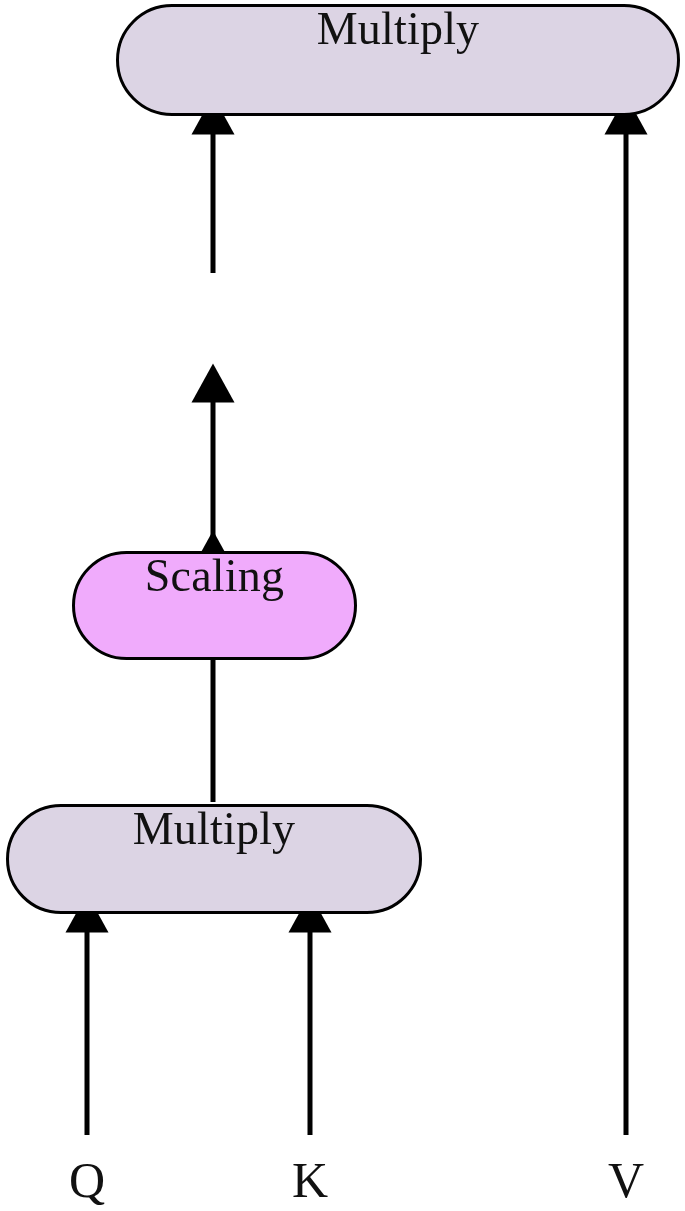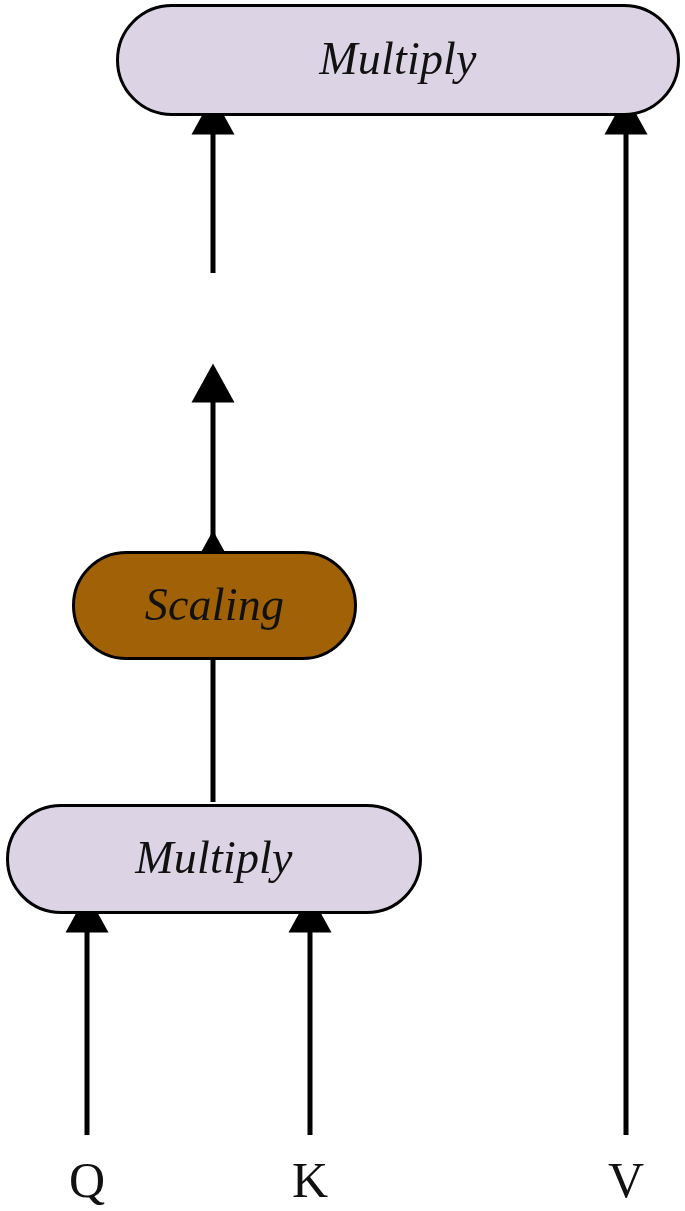--- a/index.html
+++ b/index.html
@@ -24,24 +24,22 @@
     top: 0;
     width: 685px;
     height: 1211px;
     display: block;
   }
   .node-box {
     position: absolute;
     box-sizing: border-box;
     border: 3px solid #000000;
     display: flex;
-    align-items: center;
     justify-content: center;
     overflow: hidden;
-    font-style: italic;
   }
   .node-label {
     font-family: "Liberation Serif", "DejaVu Serif", serif;
     font-size: 46px;
     line-height: 1;
     color: #111111;
     white-space: nowrap;
     letter-spacing: 0.2px;
     transform: translateY(-1px);
   }
@@ -76,21 +74,21 @@
       <line x1="213" y1="550" x2="213" y2="394"></line>
       <line x1="213" y1="273" x2="213" y2="126"></line>
     </g>
   </svg>
 
   <div class="node-box" style="left:116px; top:4px; width:564px; height:112px; border-radius:56px; background:#dcd4e4;">
     <span class="node-label">Multiply</span>
   </div>
 
 
-  <div class="node-box" style="left:72px; top:551px; width:285px; height:109px; border-radius:55px; background:#a16207;">
+  <div class="node-box" style="left:72px; top:551px; width:285px; height:109px; border-radius:55px; background:#f0abfc;">
     <span class="node-label">Scaling</span>
   </div>
 
   <div class="node-box" style="left:6px; top:804px; width:416px; height:110px; border-radius:55px; background:#dcd4e4;">
     <span class="node-label">Multiply</span>
   </div>
 
   <div class="io-label" style="left:87px; top:1155px;">Q</div>
   <div class="io-label" style="left:310px; top:1155px;">K</div>
   <div class="io-label" style="left:626px; top:1155px;">V</div>

